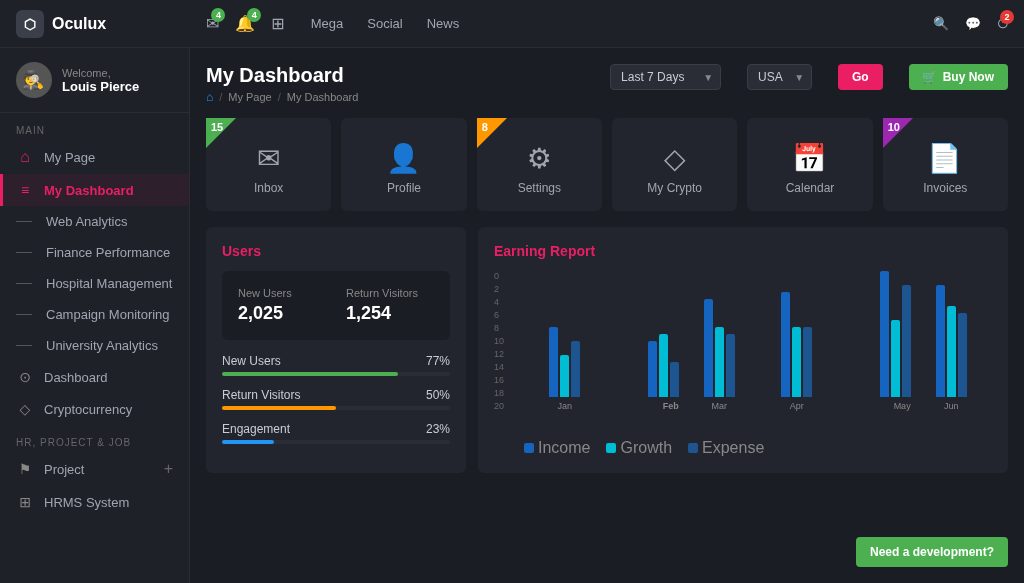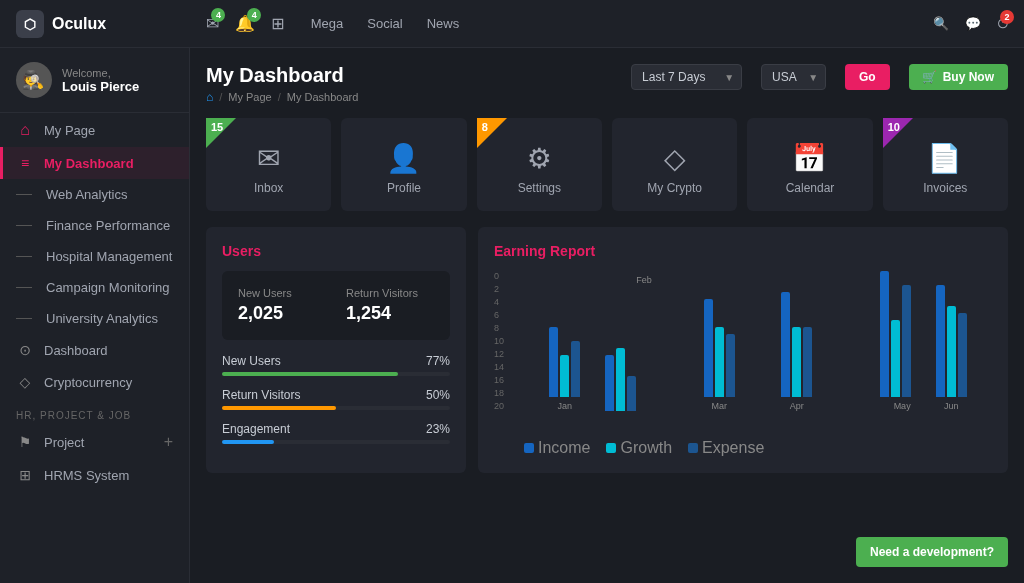--- a/index.html
+++ b/index.html
@@ -51,21 +51,21 @@
     .main-content { flex: 1; overflow-y: auto; background: #1a1d23; padding: 16px; }
     .main-content::-webkit-scrollbar { width: 0; }
 
     
     .content-header { display: flex; align-items: flex-start; justify-content: space-between; margin-bottom: 14px; }
     .page-title-wrap { }
     .page-title { font-size: 20px; font-weight: 700; color: #fff; }
     .breadcrumb { display: flex; align-items: center; gap: 6px; font-size: 11px; color: #888; margin-top: 3px; }
     .breadcrumb .bc-home { color: #2196f3; font-size: 12px; }
     .breadcrumb .bc-sep { color: #555; }
-    .header-controls { display: flex; align-items: center; gap: 19px; }
+    .header-controls { display: flex; align-items: center; gap: 26px; }
     .select-wrap { position: relative; }
     .select-box {
       background: #2a2d35; border: 1px solid #3a3d45; color: #c8cdd5;
       padding: 5px 28px 5px 10px; border-radius: 4px; font-size: 12px;
       cursor: pointer; appearance: none; -webkit-appearance: none;
     }
     .select-arrow { position: absolute; right: 8px; top: 50%; transform: translateY(-50%); color: #888; font-size: 10px; pointer-events: none; }
     .btn-go { background: #e91e63; color: #fff; border: none; padding: 6px 14px; border-radius: 4px; cursor: pointer; font-size: 12px; font-weight: 600; }
     .btn-buy { background: #4caf50; color: #fff; border: none; padding: 6px 14px; border-radius: 4px; cursor: pointer; font-size: 12px; font-weight: 600; display: flex; align-items: center; gap: 5px; }
 
@@ -171,20 +171,21 @@
 
   <div class="sidebar">
     <div class="user-section">
       <div class="avatar">🕵</div>
       <div class="user-info">
         <div class="welcome">Welcome,</div>
         <div class="username">Louis Pierce</div>
       </div>
     </div>
 
+    <div class="sidebar-section-label">Main</div>
 
     <div class="sidebar-item">
       <span class="si-icon" style="color:#e91e63; font-size:16px;">⌂</span>
       <span class="sidebar-item-label">My Page</span>
     </div>
     <div class="sidebar-item active-bg">
       <span class="si-icon">≡</span>
       <span class="sidebar-item-label">My Dashboard</span>
     </div>
 
@@ -386,21 +387,21 @@
 
             <div id="chart-groups" style="display:flex; gap:4px; align-items:flex-end; flex:1; height:140px; padding: 0 4px;">
                 <div style="display: flex; flex-direction: column; align-items: center; flex: 1 1 0%;">
                   <div style="display: flex; gap: 2px; align-items: flex-end; height: 140px;">
                     <div class="bar income" style="height: 70px; width: 9px;"></div>
                     <div class="bar growth" style="height: 42px; width: 9px;"></div>
                     <div class="bar expense" style="height: 56px; width: 9px;"></div>
                   </div>
                   <div class="x-label">Jan</div>
                 </div>
-                <div style="display: flex; flex-direction: row; align-items: flex-start; flex: 1 1 0%;">
+                <div style="display: flex; flex-direction: column; align-items: flex-end; flex: 1 1 0%; font-weight: bold;">
                   <div style="display: flex; gap: 2px; align-items: flex-end; height: 140px;">
                     <div class="bar income" style="height: 56px; width: 9px;"></div>
                     <div class="bar growth" style="height: 63px; width: 9px;"></div>
                     <div class="bar expense" style="height: 35px; width: 9px;"></div>
                   </div>
                   <div class="x-label">Feb</div>
                 </div>
                 <div style="display: flex; flex-direction: column; align-items: center; flex: 1 1 0%; justify-content: center;">
                   <div style="display: flex; gap: 2px; align-items: flex-end; height: 140px;">
                     <div class="bar income" style="height: 98px; width: 9px;"></div>

